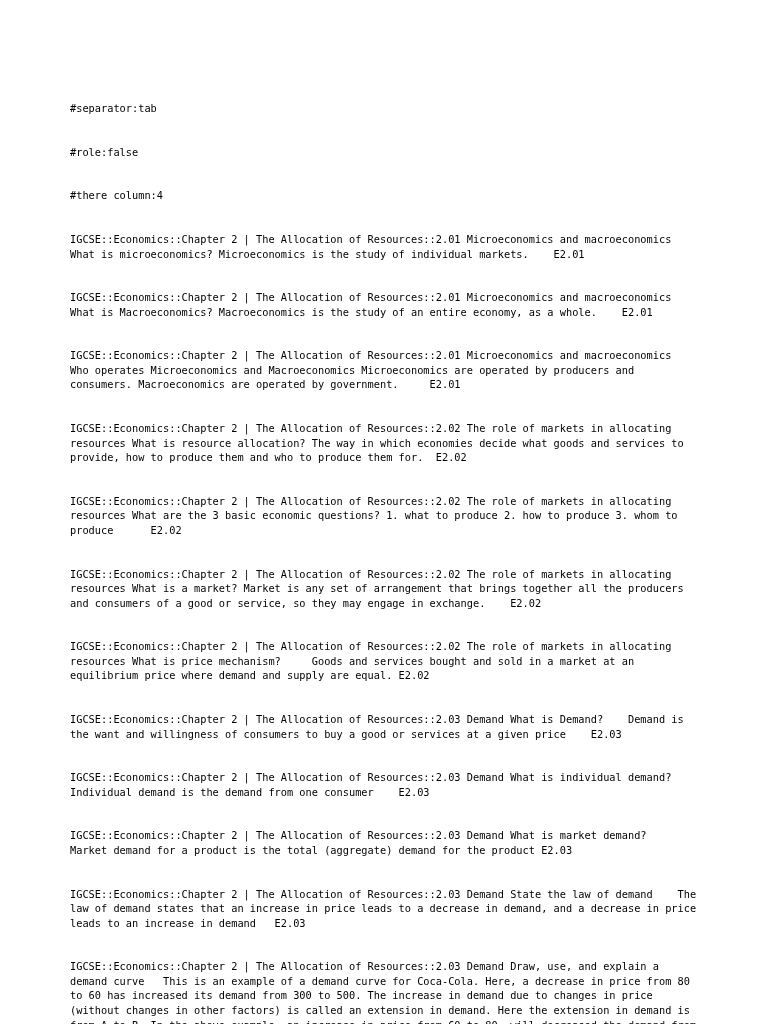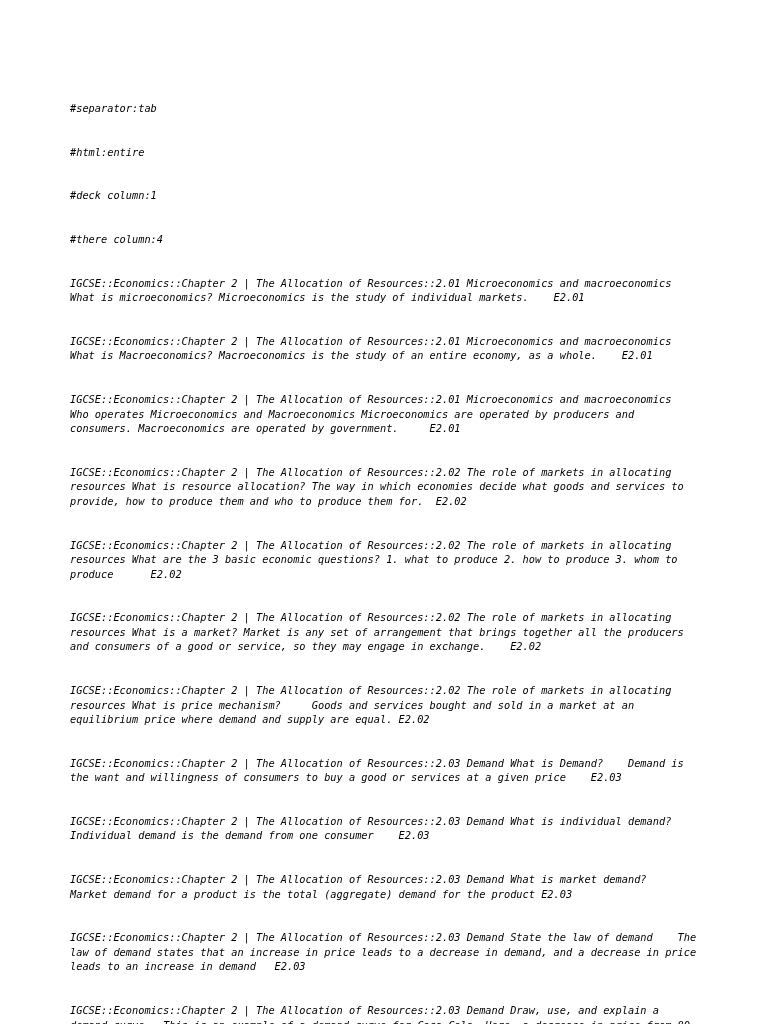--- a/index.html
+++ b/index.html
@@ -12,21 +12,20 @@
     height: 1024px;
     font-family: "DejaVu Sans Mono", "Liberation Mono", monospace;
   }
   .page {
     position: relative;
     width: 768px;
     height: 816px;
     background: #ffffff;
     box-sizing: border-box;
     padding: 72px 70px 0 70px;
-    font-style: italic;
   }
   .doc-body {
     font-family: "DejaVu Sans Mono", "Liberation Mono", monospace;
     font-size: 10.3px;
     line-height: 14.55px;
     color: #000000;
     white-space: pre-wrap;
     word-wrap: break-word;
     overflow-wrap: break-word;
     letter-spacing: 0px;
@@ -36,22 +35,21 @@
     word-wrap: break-word;
     overflow-wrap: break-word;
   }
 </style>
 </head>
 <body>
 
 <div class="page">
   <div class="doc-body">
     <div class="doc-line">#separator:tab</div>
-    <div class="doc-line">#html:entire</div>
-    <div class="doc-line">#deck column:1</div>
+    <div class="doc-line">#role:false</div>
     <div class="doc-line">#there column:4</div>
     <div class="doc-line">IGCSE::Economics::Chapter 2 | The Allocation of Resources::2.01 Microeconomics and macroeconomics    What is microeconomics? Microeconomics is the study of individual markets.    E2.01</div>
     <div class="doc-line">IGCSE::Economics::Chapter 2 | The Allocation of Resources::2.01 Microeconomics and macroeconomics    What is Macroeconomics? Macroeconomics is the study of an entire economy, as a whole.    E2.01</div>
     <div class="doc-line">IGCSE::Economics::Chapter 2 | The Allocation of Resources::2.01 Microeconomics and macroeconomics    Who operates Microeconomics and Macroeconomics Microeconomics are operated by producers and consumers. Macroeconomics are operated by government.     E2.01</div>
     <div class="doc-line">IGCSE::Economics::Chapter 2 | The Allocation of Resources::2.02 The role of markets in allocating resources What is resource allocation? The way in which economies decide what goods and services to provide, how to produce them and who to produce them for.  E2.02</div>
     <div class="doc-line">IGCSE::Economics::Chapter 2 | The Allocation of Resources::2.02 The role of markets in allocating resources What are the 3 basic economic questions? 1. what to produce 2. how to produce 3. whom to produce      E2.02</div>
     <div class="doc-line">IGCSE::Economics::Chapter 2 | The Allocation of Resources::2.02 The role of markets in allocating resources What is a market? Market is any set of arrangement that brings together all the producers and consumers of a good or service, so they may engage in exchange.    E2.02</div>
     <div class="doc-line">IGCSE::Economics::Chapter 2 | The Allocation of Resources::2.02 The role of markets in allocating resources What is price mechanism?     Goods and services bought and sold in a market at an equilibrium price where demand and supply are equal. E2.02</div>
     <div class="doc-line">IGCSE::Economics::Chapter 2 | The Allocation of Resources::2.03 Demand What is Demand?    Demand is the want and willingness of consumers to buy a good or services at a given price    E2.03</div>
     <div class="doc-line">IGCSE::Economics::Chapter 2 | The Allocation of Resources::2.03 Demand What is individual demand?    Individual demand is the demand from one consumer    E2.03</div>

